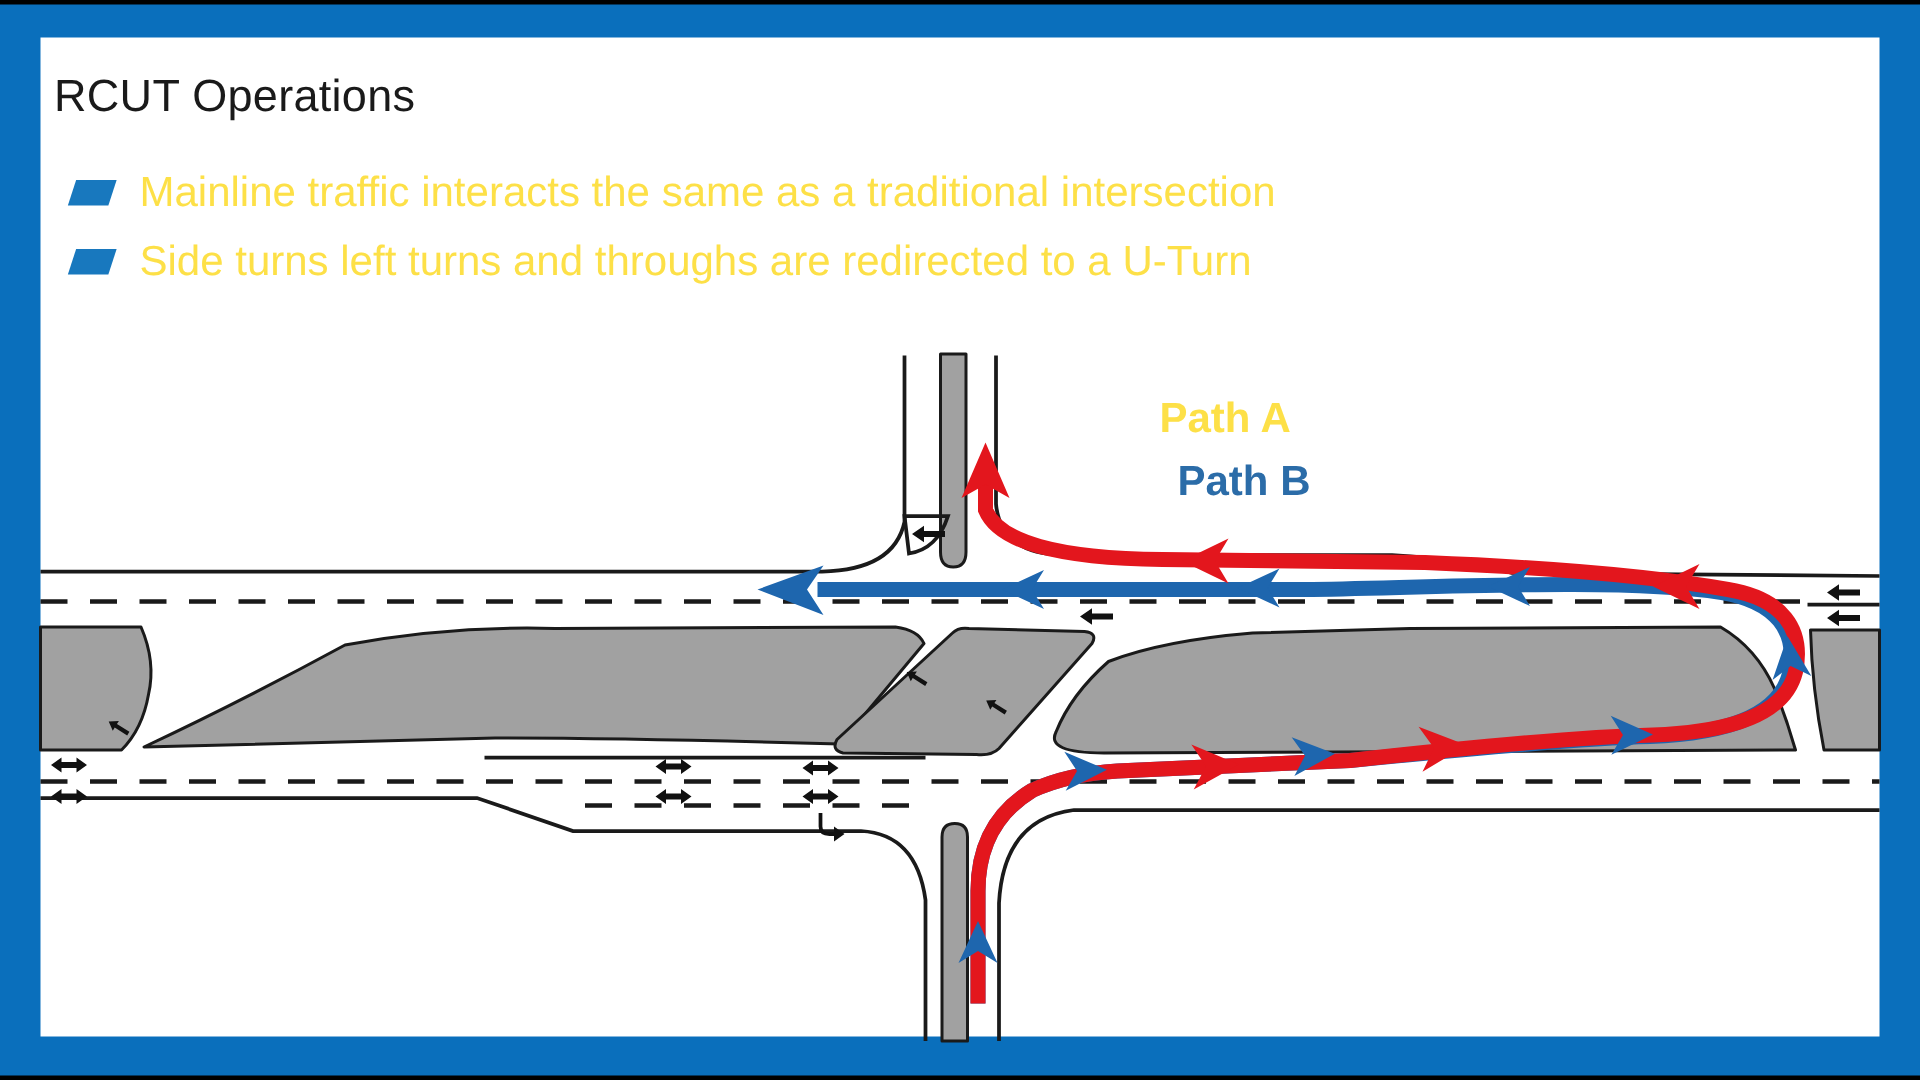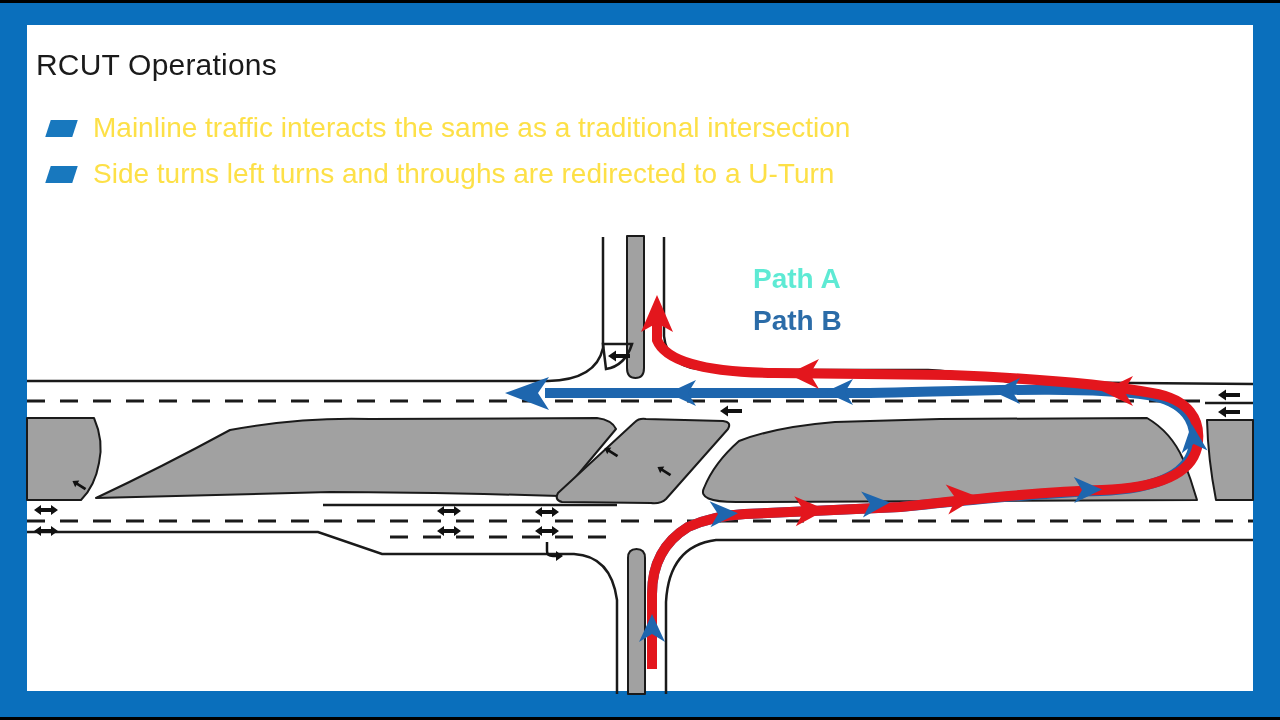--- a/index.html
+++ b/index.html
@@ -22,22 +22,22 @@
     position:absolute;left:48px;display:flex;align-items:flex-start;
     font-size:28px;color:#fde047;
   }
   .bullet-row .marker{
     width:27px;height:17px;margin:8px 18px 0 0;flex:0 0 auto;
     background:#1878BE;transform:skewX(-18deg);
   }
   #bullet-0{top:112px;}
   #bullet-1{top:158px;}
   .legend-label{position:absolute;font-size:28px;font-weight:bold;}
-  #path-a-label{left:753px;top:263px;color:#5eead4;}
-  #path-b-label{left:753px;top:305px;color:#2B6CA8;}
+  #path-a-label{left:773px;top:263px;color:#fde047;}
+  #path-b-label{left:785px;top:305px;color:#2B6CA8;}
 </style>
 </head>
 <body>
 
 <div id="stage">
 
   <div class="edge-strip" style="top:0;"></div>
   <div class="edge-strip" style="top:717px;"></div>
 
   <div id="content"></div>

